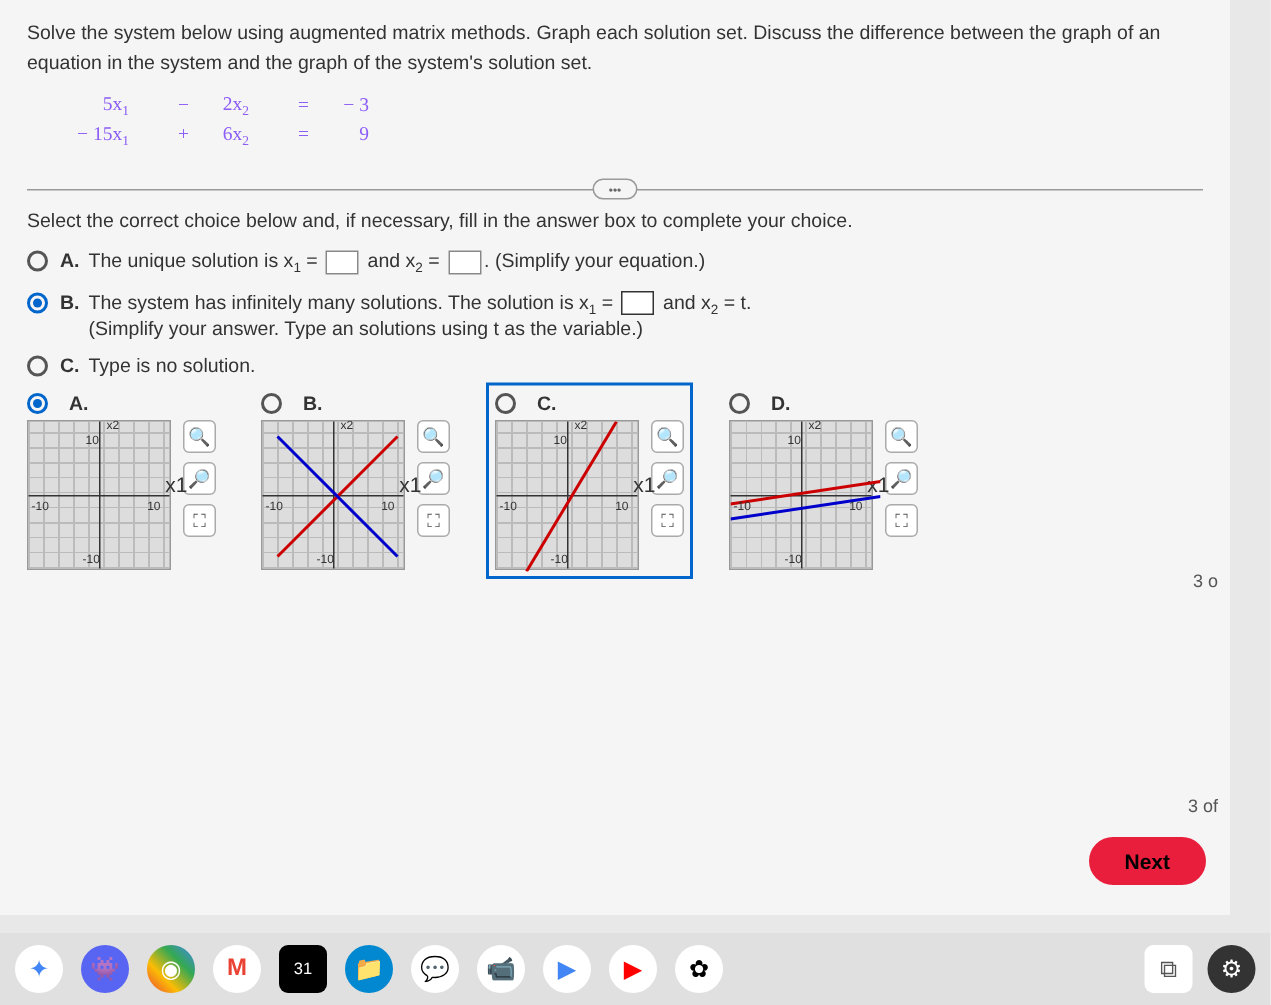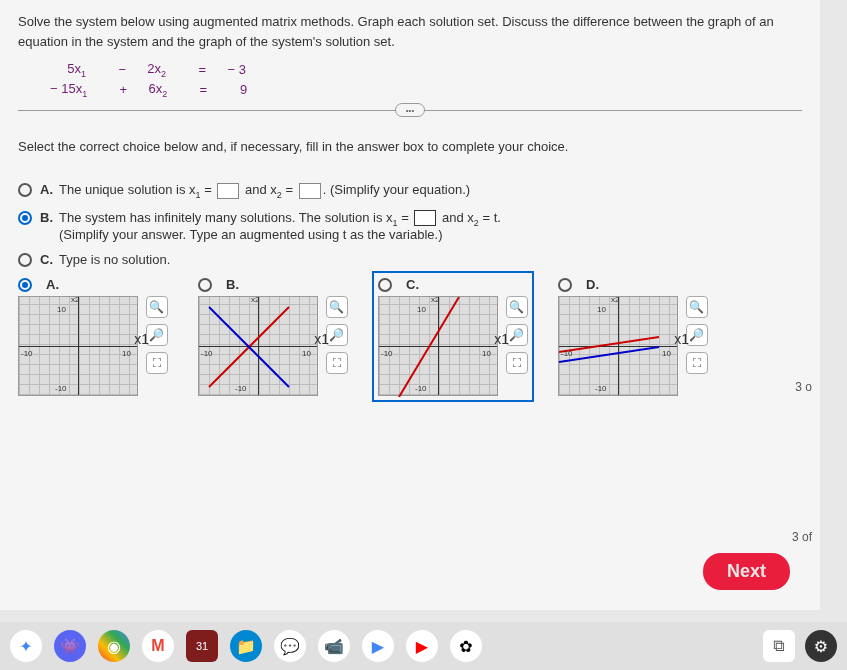--- a/index.html
+++ b/index.html
@@ -1,50 +1,50 @@
 <!DOCTYPE html>
 <html><head>
   <meta charset="utf-8">
   <style>
     * { margin: 0; padding: 0; box-sizing: border-box; }
     body { font-family: Arial, sans-serif; background: #e8e8e8; width: 847px; height: 670px; overflow: hidden; position: relative; }
     .main-content { background: #f5f5f5; padding: 12px 18px; width: 820px; height: 610px; position: relative; }
     .question-text { color: #333; font-size: 13px; line-height: 1.5; margin-bottom: 10px; }
-    .equations { margin-left: 30px; margin-bottom: 12px; font-size: 13px; color: #701a75; }
+    .equations { margin-left: 30px; margin-bottom: 28px; font-size: 13px; color: #8b5cf6; font-family: Liberation Serif, serif; }
     .eq-row { display: flex; align-items: center; margin-bottom: 2px; }
     .eq-cell { text-align: right; min-width: 40px; padding: 0 2px; }
     .sub { font-size: 9px; vertical-align: sub; }
     .hr-line { border: none; border-top: 1px solid #999; margin: 8px 0; position: relative; }
     .hr-toggle { position: absolute; left: 50%; top: -8px; transform: translateX(-50%); background: #f5f5f5; border: 1px solid #999; border-radius: 10px; width: 30px; height: 14px; display: flex; align-items: center; justify-content: center; font-size: 8px; color: #666; }
-    .instruction { color: #333; font-size: 13px; margin: 28px 0; }
+    .instruction { color: #333; font-size: 13px; margin: 12px 0; }
     .choice-group { margin: 8px 0; }
     .choice-row { display: flex; align-items: flex-start; margin-bottom: 10px; color: #333; font-size: 13px; }
     .radio { width: 14px; height: 14px; border: 2px solid #555; border-radius: 50%; margin-right: 8px; margin-top: 1px; flex-shrink: 0; position: relative; }
     .radio.selected::after { content: ''; position: absolute; width: 6px; height: 6px; background: #0066cc; border-radius: 50%; top: 2px; left: 2px; }
     .radio.selected { border-color: #0066cc; }
     .choice-label { font-weight: bold; margin-right: 6px; }
     .answer-box { display: inline-block; width: 22px; height: 16px; border: 1px solid #888; background: #fff; vertical-align: middle; margin: 0 2px; }
     .answer-box.active { border: 1px solid #333; }
     .sub-question { color: #333; font-size: 13px; margin: 12px 0 8px 0; }
     .graph-options { display: flex; gap: 30px; margin-top: 8px; }
     .graph-option { display: flex; flex-direction: column; }
     .graph-option-header { display: flex; align-items: center; margin-bottom: 4px; }
     .graph-option-label { font-size: 13px; font-weight: bold; margin-left: 6px; color: #333; }
     .graph-area { display: flex; align-items: flex-start; }
-    .graph-box { width: 120px; height: 100px; background: #ddd; border: 1px solid #999; position: relative; }
+    .graph-box { width: 96px; height: 100px; background: #ddd; border: 1px solid #999; position: relative; }
     .graph-grid { position: absolute; inset: 0; background-image: repeating-linear-gradient(0deg, #bbb 0, #bbb 1px, transparent 1px, transparent 10px), repeating-linear-gradient(90deg, #bbb 0, #bbb 1px, transparent 1px, transparent 10px); }
     .axis-h { position: absolute; left: 0; right: 0; top: 50%; height: 1px; background: #333; }
     .axis-v { position: absolute; top: 0; bottom: 0; left: 50%; width: 1px; background: #333; }
     .axis-label-y { position: absolute; font-size: 8px; color: #333; top: -2px; left: 52px; }
     .axis-label-x { position: absolute; font-size: 14px; color: #333; right: -12px; top: 34px; }
     .tick-n { position: absolute; font-size: 8px; color: #333; }
     .graph-tools { display: flex; flex-direction: column; gap: 6px; margin-left: 8px; }
     .tool-btn { width: 22px; height: 22px; border: 1px solid #aaa; border-radius: 4px; background: #fff; display: flex; align-items: center; justify-content: center; font-size: 12px; color: #555; }
     .line-graph { position: absolute; }
-    .next-btn { position: absolute; bottom: 20px; right: 30px; background: #e91e3c; color: #e5e5e5; border: none; padding: 8px 24px; border-radius: 18px; font-size: 18px; font-weight: bold; }
+    .next-btn { position: absolute; bottom: 20px; right: 16px; background: #e91e3c; color: #000000; border: none; padding: 8px 24px; border-radius: 18px; font-size: 14px; font-weight: bold; }
     .side-text { position: absolute; right: 8px; color: #555; font-size: 12px; }
     .taskbar { position: absolute; bottom: 0; left: 0; right: 0; height: 48px; background: #e0e0e0; display: flex; align-items: center; padding: 0 10px; gap: 12px; }
     .task-icon { width: 32px; height: 32px; border-radius: 50%; display: flex; align-items: center; justify-content: center; font-size: 16px; }
     .task-right { margin-left: auto; display: flex; gap: 10px; align-items: center; }
   </style>
 </head>
 <body>
 
 <div class="main-content">
   <div class="question-text">Solve the system below using augmented matrix methods. Graph each solution set. Discuss the difference between the graph of an equation in the system and the graph of the system's solution set.</div>
@@ -79,21 +79,21 @@
       <span>
         <span>The unique solution is x</span><span class="sub">1</span><span> = </span><span class="answer-box"></span><span> and x</span><span class="sub">2</span><span> = </span><span class="answer-box"></span><span>. (Simplify your equation.)</span>
       </span>
     </div>
 
     <div class="choice-row">
       <div class="radio selected"></div>
       <span class="choice-label">B.</span>
       <span>
         <span>The system has infinitely many solutions. The solution is x</span><span class="sub">1</span><span> = </span><span class="answer-box active"></span><span> and x</span><span class="sub">2</span><span> = t.</span><br>
-        <span>(Simplify your answer. Type an augmented using t as the variable.)</span>
+        <span>(Simplify your answer. Type an solutions using t as the variable.)</span>
       </span>
     </div>
 
     <div class="choice-row">
       <div class="radio"></div>
       <span class="choice-label">C.</span>
       <span>Type is no solution.</span>
     </div>
   </div>
 
@@ -215,21 +215,21 @@
   <span class="side-text" style="top:530px">3 of</span>
 
   <button class="next-btn">Next</button>
 </div>
 
 <div class="taskbar">
   <div class="task-icon" style="background:#fff;color:#4285f4">✦</div>
   <div class="task-icon" style="background:#5865f2;color:#fff">👾</div>
   <div class="task-icon" style="background:linear-gradient(45deg,#ea4335,#fbbc05,#34a853,#4285f4);color:#fff">◉</div>
   <div class="task-icon" style="background:#fff;color:#ea4335;font-weight:bold">M</div>
-  <div class="task-icon" style="background:#7f1d1d;color:#fff;font-size:11px;border-radius:6px">31</div>
+  <div class="task-icon" style="background:#000000;color:#fff;font-size:11px;border-radius:6px">31</div>
   <div class="task-icon" style="background:#0288d1;color:#fff">📁</div>
   <div class="task-icon" style="background:#fff;color:#4285f4">💬</div>
   <div class="task-icon" style="background:#fff;color:#00897b">📹</div>
   <div class="task-icon" style="background:#fff;color:#4285f4">▶</div>
   <div class="task-icon" style="background:#fff;color:#ff0000">▶</div>
   <div class="task-icon" style="background:#fff">✿</div>
   <div class="task-right">
     <div class="task-icon" style="background:#fff;color:#555;border-radius:6px">⧉</div>
     <div class="task-icon" style="background:#333;color:#fff">⚙</div>
   </div>

